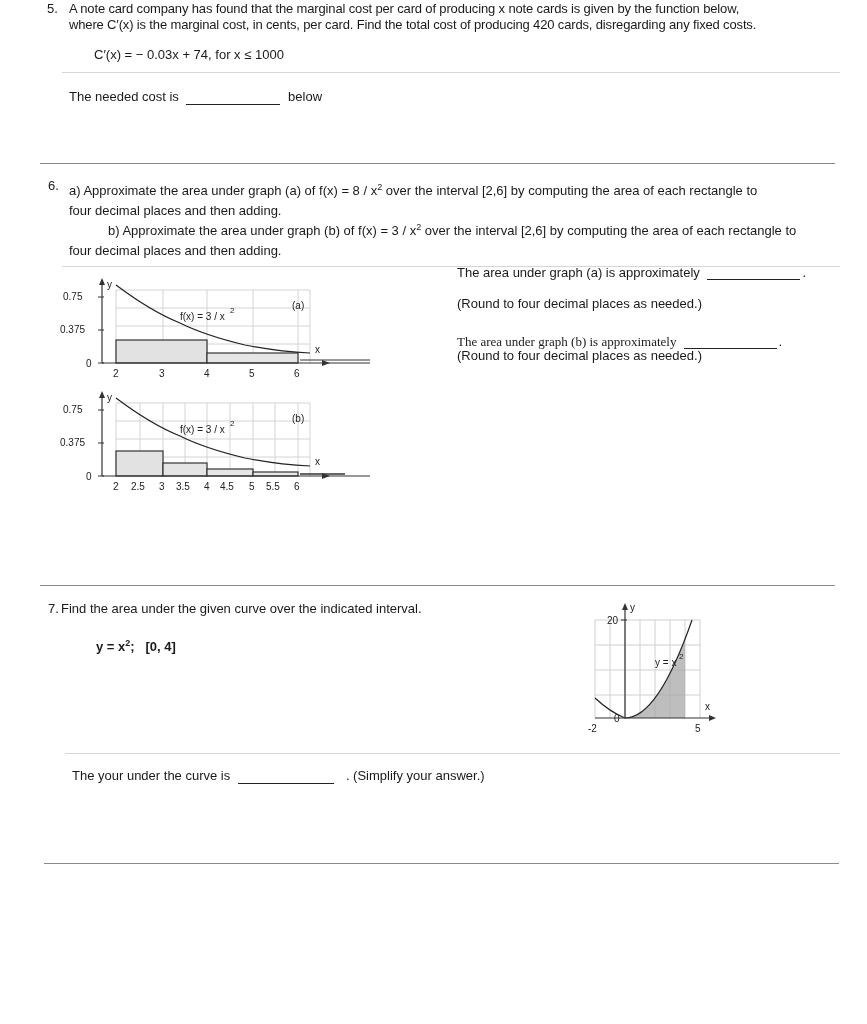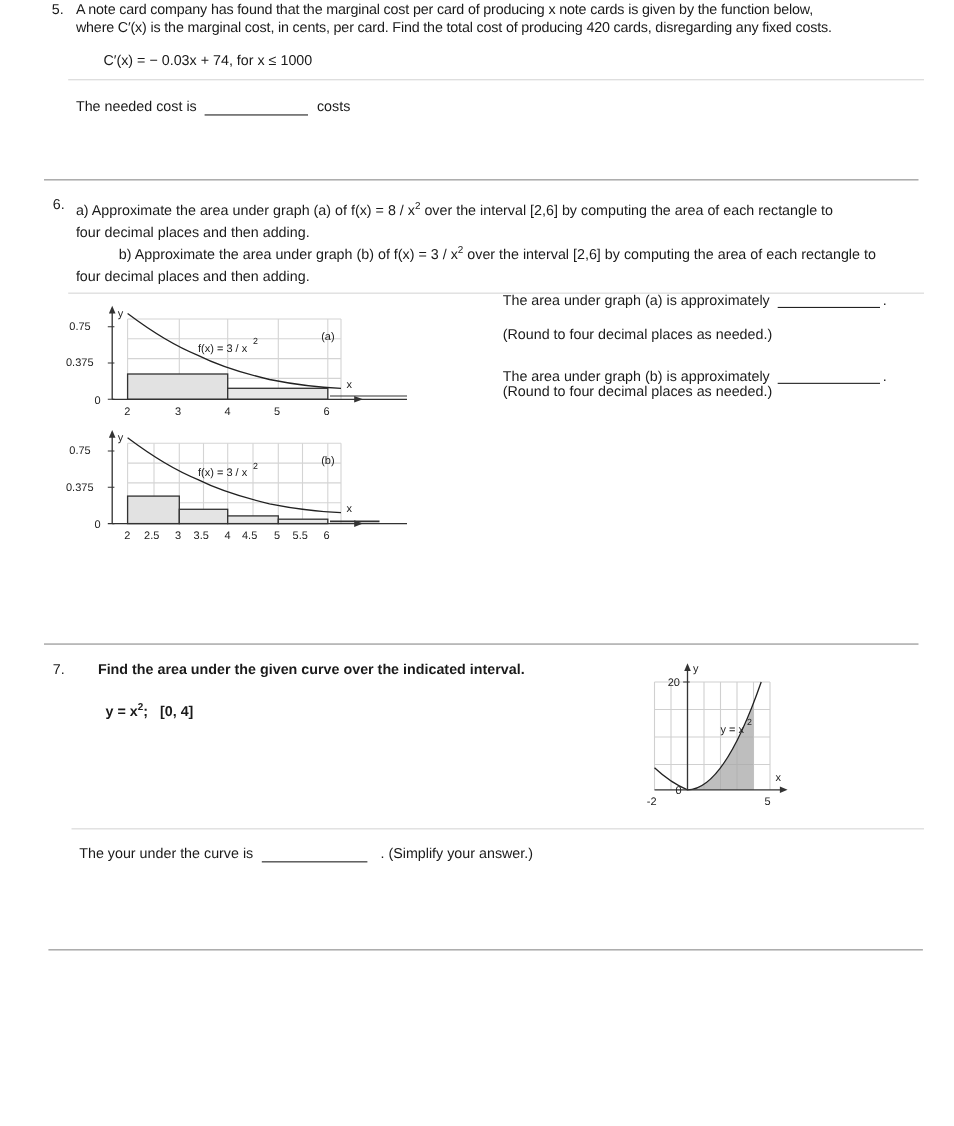--- a/index.html
+++ b/index.html
@@ -17,21 +17,21 @@
 <body>
 
 <div class="abs txt" style="left:47px; top:-1px;">5.</div>
 <div class="abs txt" style="left:69px; top:-1px; letter-spacing:-0.15px;">A note card company has found that the marginal cost per card of producing x note cards is given by the function below,</div>
 <div class="abs txt" style="left:69px; top:15px; letter-spacing:-0.15px;">where C′(x) is the marginal cost, in cents, per card. Find the total cost of producing 420 cards, disregarding any fixed costs.</div>
 <div class="abs txt" style="left:94px; top:45px;">C′(x) = − 0.03x + 74, for x ≤ 1000</div>
 <div class="hr light" style="left:62px; top:72px; width:778px;"></div>
 <div class="abs txt" style="left:69px; top:82px;">
   <span>The needed cost is</span>
   <span class="blank" style="width:94px; margin-left:4px; height:18px; position:relative; top:4px;"></span>
-  <span style="margin-left:4px;">costs</span>
+  <span style="margin-left:4px;">below</span>
 </div>
 
 <div class="hr" style="left:40px; top:163px; width:795px;"></div>
 
 <div class="abs txt" style="left:48px; top:176px;">6.</div>
 <div class="abs txt" style="left:69px; top:181px;">
   <span>a) Approximate the area under graph (a) of f(x) = 8 / x</span><sup>2</sup><span> over the interval [2,6] by computing the area of each rectangle to</span>
 </div>
 <div class="abs txt" style="left:69px; top:201px;">four decimal places and then adding.</div>
 <div class="abs txt" style="left:69px; top:221px;margin-left:39px;">
@@ -131,30 +131,30 @@
       <text x="170" y="38" font-size="8">2</text>
     <text x="232" y="34">(b)</text>
   </g>
 </svg>
 
 <div class="abs txt" style="left:457px; top:258px;">
   <span>The area under graph (a) is approximately</span>
   <span class="blank" style="width:93px; margin-left:4px; height:18px; position:relative; top:3px;"></span><span style="margin-left:2px;">.</span>
 </div>
 <div class="abs txt" style="left:457px; top:294px;">(Round to four decimal places as needed.)</div>
-<div class="abs txt" style="left:457px; top:327px;">
+<div class="abs txt" style="left:457px; top:327px;font-family:Liberation Serif, serif;">
   <span>The area under graph (b) is approximately</span>
   <span class="blank" style="width:93px; margin-left:4px; height:18px; position:relative; top:3px;"></span><span style="margin-left:2px;">.</span>
 </div>
 <div class="abs txt" style="left:457px; top:346px;">(Round to four decimal places as needed.)</div>
 
 <div class="hr" style="left:40px; top:585px; width:795px;"></div>
 
 <div class="abs txt" style="left:48px; top:599px;">7.</div>
-<div class="abs txt" style="left:89px; top:599px;font-weight:bold;">Find the area under the given curve over the indicated interval.</div>
+<div class="abs txt" style="left:61px; top:599px;">Find the area under the given curve over the indicated interval.</div>
 <div class="abs txt" style="left:96px; top:637px;font-weight:bold;">
   <span>y = x</span><sup>2</sup><span style="white-space:pre;">;   [0, 4]</span>
 </div>
 
 <svg class="abs" style="left:585px; top:600px;" width="135" height="140" viewBox="0 0 135 140">
   <g stroke="#d0d0d0" stroke-width="1">
     <line x1="10" y1="20" x2="10" y2="118"></line>
       <line x1="25" y1="20" x2="25" y2="118"></line>
     <line x1="40" y1="20" x2="40" y2="118"></line>
       <line x1="55" y1="20" x2="55" y2="118"></line>

